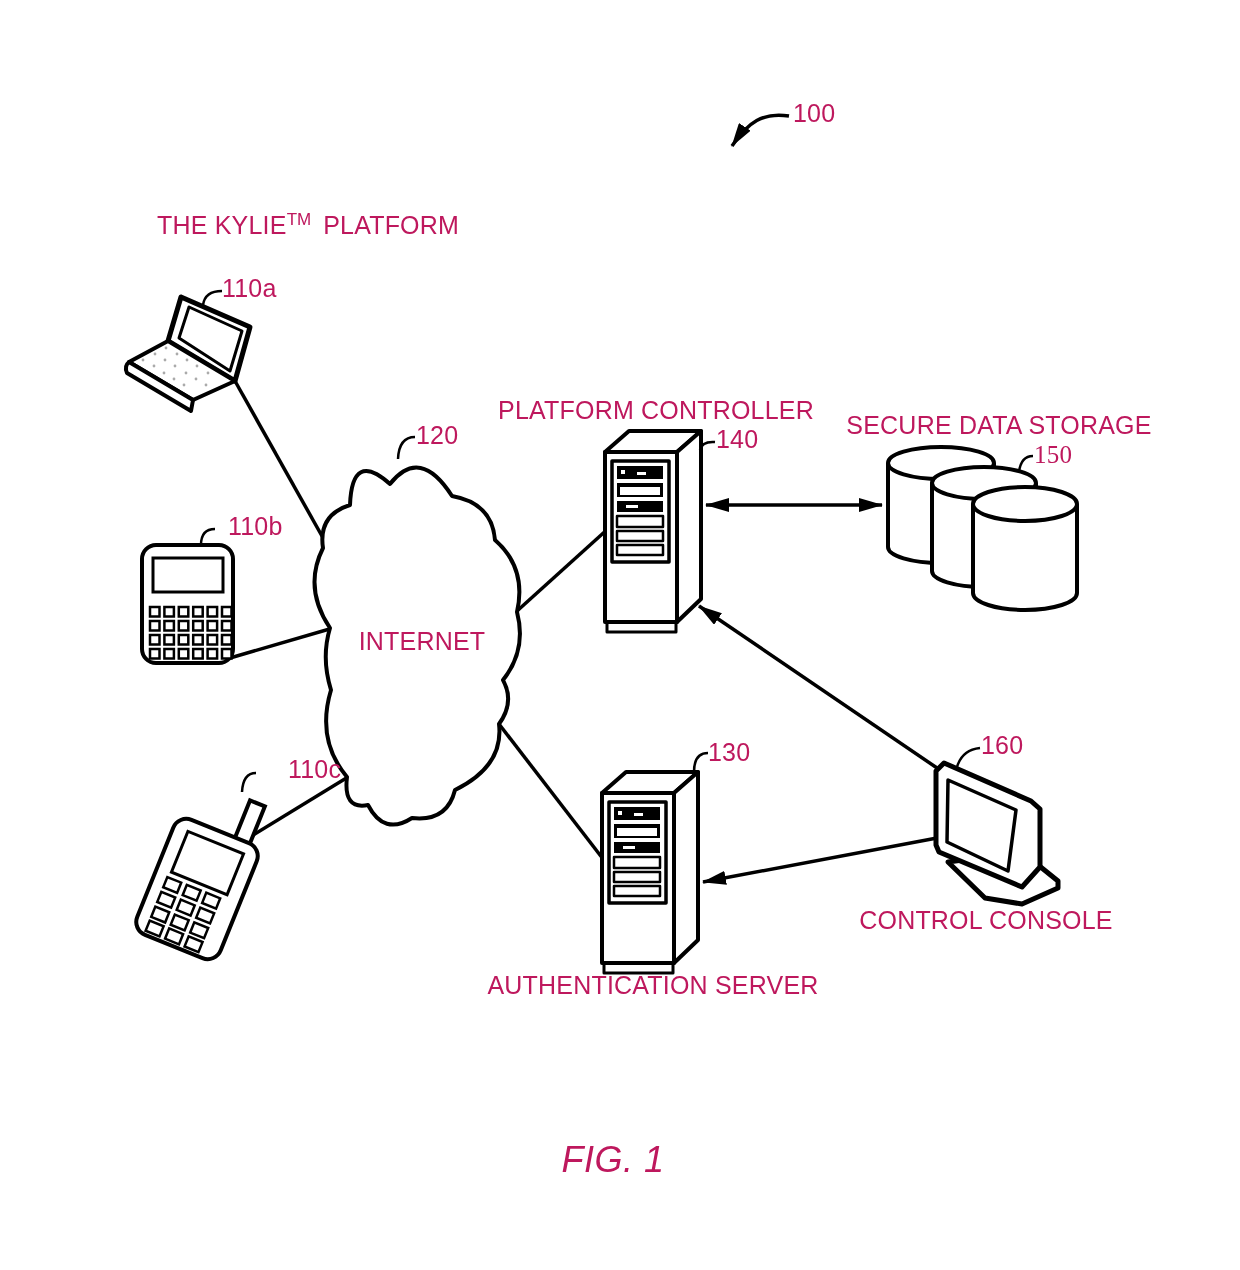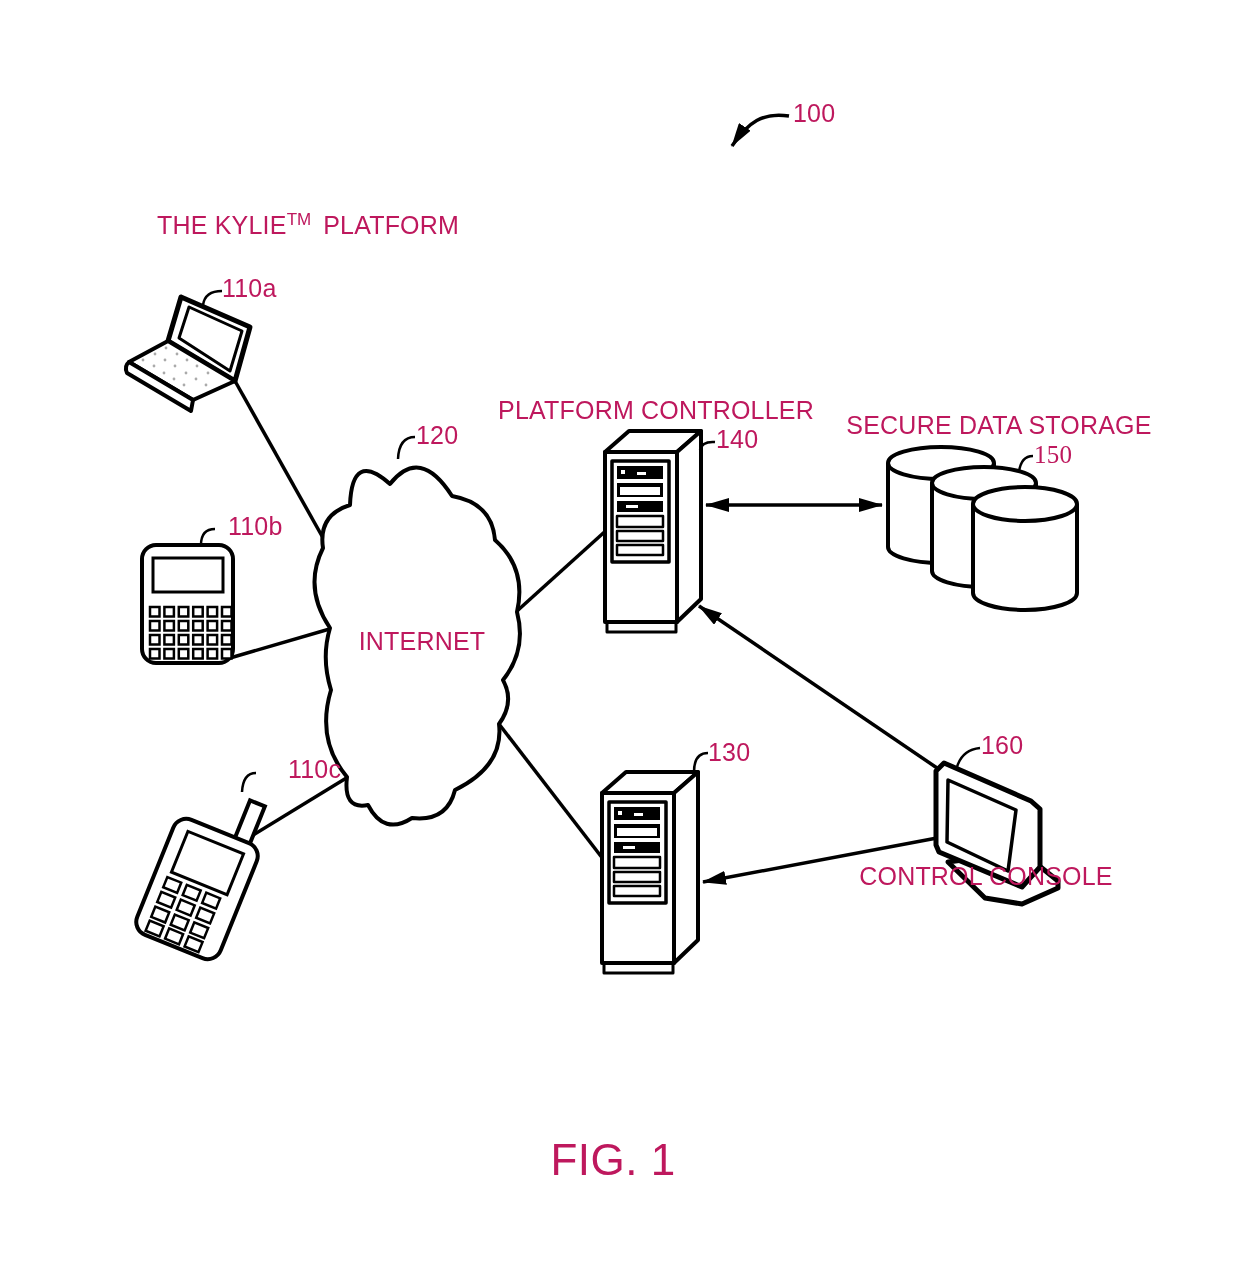--- a/index.html
+++ b/index.html
@@ -7,21 +7,21 @@
     position:relative;width:1240px;height:1270px;background:#ffffff;
     font-family:"Liberation Sans", sans-serif;color:#000;overflow:hidden;
   }
   #art{position:absolute;left:0;top:0;}
   .lbl{
     position:absolute;font-size:25px;line-height:27px;white-space:nowrap;
     letter-spacing:0.2px;color:#be185d;
   }
   .ctr{transform:translateX(-50%);text-align:center;}
   .ref{font-size:25px;}
-  .fig{font-size:44px;letter-spacing:0.5px;}
+  .fig{font-size:36px;letter-spacing:0.5px;font-style:italic;}
   .tm{font-size:17px;vertical-align:super;letter-spacing:0;}
   .sp{display:inline-block;width:12px;}
 </style>
 </head>
 <body>
 
 <div id="canvas">
 
 <svg id="art" width="1240" height="1270" viewBox="0 0 1240 1270">
   <defs>
@@ -219,16 +219,17 @@
   <div class="lbl ref" style="left:416px;top:422px;">120</div>
   <div class="lbl ref" style="left:708px;top:739px;">130</div>
   <div class="lbl ref" style="left:716px;top:426px;">140</div>
   <div class="lbl ref" style="left:1034px;top:441px;font-family:Liberation Serif, serif;">150</div>
   <div class="lbl ref" style="left:981px;top:732px;">160</div>
 
   <div class="lbl ctr" style="left:422px;top:628px;">INTERNET</div>
   <div class="lbl ctr" style="left:656px;top:397px;">PLATFORM CONTROLLER</div>
   <div class="lbl ctr" style="left:999px;top:412px;">SECURE DATA STORAGE</div>
   <div class="lbl ctr" style="left:653px;top:972px;">
+    <div>AUTHENTICATION SERVER</div>
   </div>
-  <div class="lbl ctr" style="left:986px;top:863px;">CONTROL CONSOLE</div>
+  <div class="lbl ctr" style="left:986px;top:907px;">CONTROL CONSOLE</div>
   <div class="lbl fig ctr" style="left:613px;top:1146px;">FIG. 1</div>
 </div>
 
 </body></html>

